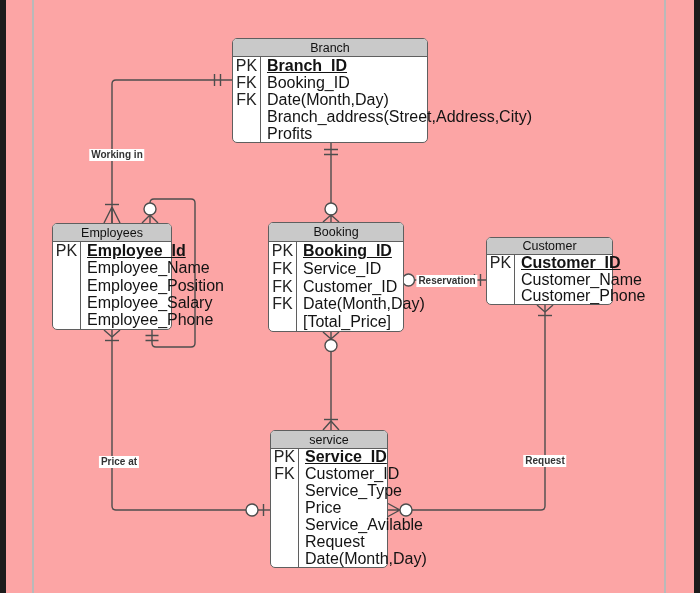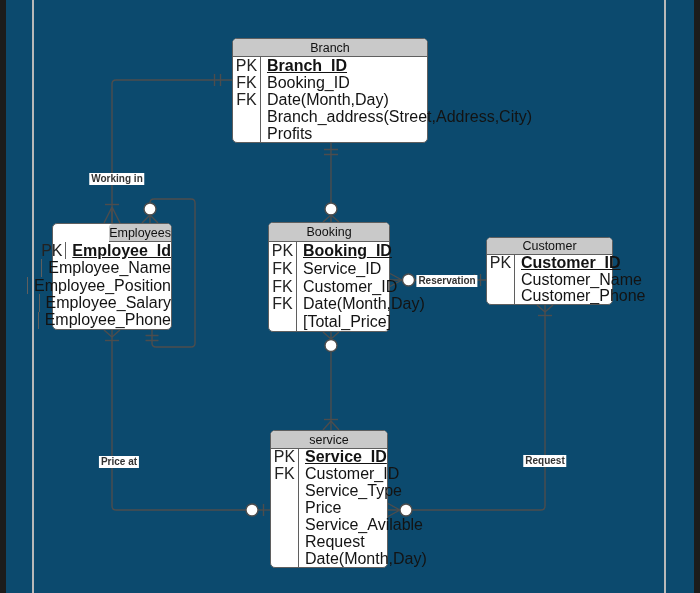--- a/index.html
+++ b/index.html
@@ -1,16 +1,16 @@
 <!DOCTYPE html>
 <html><head>
 <meta charset="utf-8">
 <style>
   html,body{margin:0;padding:0;background:#1c1c1c;}
-  #app{position:relative;width:700px;height:593px;background:#0c4a6e;overflow:hidden;
+  #app{position:relative;width:700px;height:593px;background:#fca5a5;overflow:hidden;
        font-family:"Liberation Sans",sans-serif;}
   .edge{position:absolute;top:0;bottom:0;width:6px;background:#1c1c1c;}
   .edge.l{left:0;} .edge.r{left:694px;}
   .rule{position:absolute;top:0;bottom:0;width:2px;background:#b9b9b9;}
   .rule.l{left:32px;} .rule.r{left:664px;}
   svg.wires{position:absolute;left:0;top:0;}
   .entity{position:absolute;background:#fff;border:1.4px solid #5f5f5f;border-radius:5px;
           box-sizing:border-box;display:flex;flex-direction:column;}
   .ehead{flex:none;background:#c9c9c9;border-bottom:1.4px solid #5f5f5f;
          border-radius:3.5px 3.5px 0 0;display:flex;align-items:center;justify-content:center;
@@ -105,21 +105,21 @@
     <div class="erow">
       <span class="key"></span>
       <span class="attr">Branch_address(Street,Address,City)</span>
     </div>
     <div class="erow">
       <span class="key"></span>
       <span class="attr">Profits</span>
     </div>
   </div>
 
-  <div class="entity" style="left:52px;top:223px;width:120px;height:107px;align-items:flex-end;">
+  <div class="entity" style="left:52px;top:223px;width:120px;height:107px;">
     <div class="ehead" style="height:17px;">Employees</div>
     <div class="erow">
       <span class="key">PK</span>
       <span class="attr pk">Employee_Id</span>
     </div>
     <div class="erow">
       <span class="key"></span>
       <span class="attr">Employee_Name</span>
     </div>
     <div class="erow">
@@ -129,21 +129,21 @@
     <div class="erow">
       <span class="key"></span>
       <span class="attr">Employee_Salary</span>
     </div>
     <div class="erow">
       <span class="key"></span>
       <span class="attr">Employee_Phone</span>
     </div>
   </div>
 
-  <div class="entity" style="left:268px;top:222px;width:122px;height:110px;">
+  <div class="entity" style="left:268px;top:222px;width:136px;height:110px;">
     <div class="ehead" style="height:18px;">Booking</div>
     <div class="erow">
       <span class="key">PK</span>
       <span class="attr pk">Booking_ID</span>
     </div>
     <div class="erow">
       <span class="key">FK</span>
       <span class="attr">Service_ID</span>
     </div>
     <div class="erow">
@@ -201,17 +201,17 @@
     <div class="erow">
       <span class="key"></span>
       <span class="attr">Request</span>
     </div>
     <div class="erow">
       <span class="key"></span>
       <span class="attr">Date(Month,Day)</span>
     </div>
   </div>
 
-  <span class="rlabel" style="left:117px;top:155px;margin-top:24px;">Working in</span>
+  <span class="rlabel" style="left:117px;top:155px;">Working in</span>
   <span class="rlabel" style="left:447px;top:281px;">Reservation</span>
   <span class="rlabel" style="left:119px;top:462px;">Price at</span>
   <span class="rlabel" style="left:545px;top:461px;">Request</span>
 </div>
 
 </body></html>

